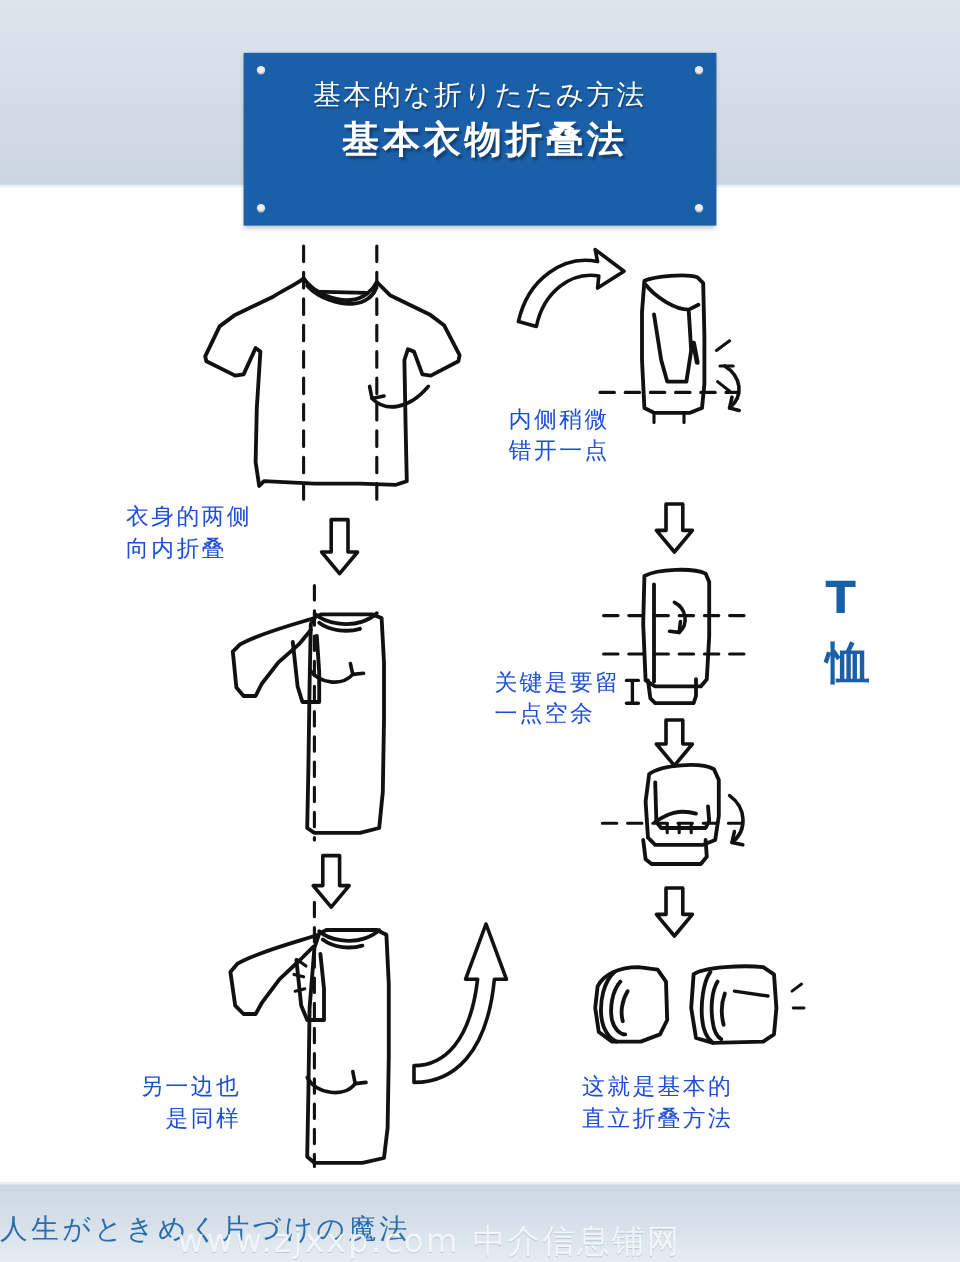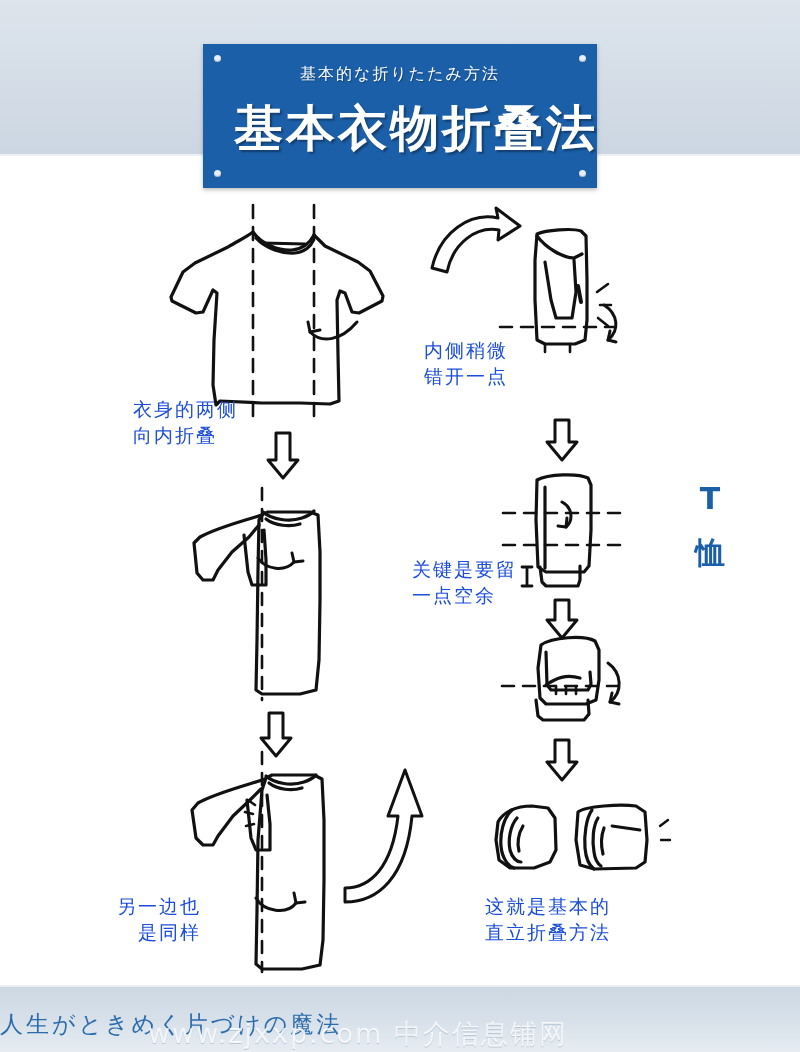--- a/index.html
+++ b/index.html
@@ -36,44 +36,43 @@
   .banner .dot{
     position:absolute;width:7px;height:7px;border-radius:50%;
     background:#e8eef6;box-shadow:inset 0 -1px 1px rgba(0,0,0,.25);
   }
   .banner .dot.tl{left:11px;top:11px}
   .banner .dot.tr{right:11px;top:11px}
   .banner .dot.bl{left:11px;bottom:11px}
   .banner .dot.br{right:11px;bottom:11px}
   .banner-sub{
     position:absolute;left:0;top:20px;width:100%;text-align:center;
-    color:#ffffff;font-size:16px;letter-spacing:2px;
+    color:#ffffff;font-size:23px;letter-spacing:2px;
     text-shadow:1px 1px 1px rgba(0,0,0,.3);
   }
   .banner-title{
-    position:absolute;left:16px;top:52px;width:100%;text-align:center;
-    color:#ffffff;font-size:49px;font-weight:bold;letter-spacing:3px;
+    position:absolute;left:4px;top:52px;width:100%;text-align:center;
+    color:#ffffff;font-size:31px;font-weight:bold;letter-spacing:3px;
     text-shadow:2px 2px 2px rgba(0,0,0,.35);
   }
 
   
   .cap{
     position:absolute;color:#1d4ed8;font-size:19px;line-height:26px;
     letter-spacing:2px;white-space:pre-line;font-weight:500;
   }
-  .cap-1{left:105px;top:396px;margin-left:28px;}
+  .cap-1{left:105px;top:418px;}
   .cap-2{left:424px;top:337px;}
   .cap-3{left:412px;top:556px;}
   .cap-4{left:117px;top:893px;text-align:right;}
   .cap-5{left:485px;top:893px;}
 
   .tshirt-label{
     position:absolute;left:688px;top:472px;width:44px;
-    color:#1b5fa8;font-size:30px;font-weight:bold;line-height:54px;
-    text-align:center;
+    color:#1b5fa8;font-size:37px;font-weight:bold;line-height:54px;
   }
 
   
   .footer-text{
     position:absolute;left:0;bottom:12px;width:800px;text-align:left;
     color:#2b6cad;font-size:23px;letter-spacing:3px;
   }
   .watermark{
     position:absolute;left:148px;bottom:0px;width:660px;
     color:rgba(255,255,255,.82);font-size:27px;letter-spacing:2px;

